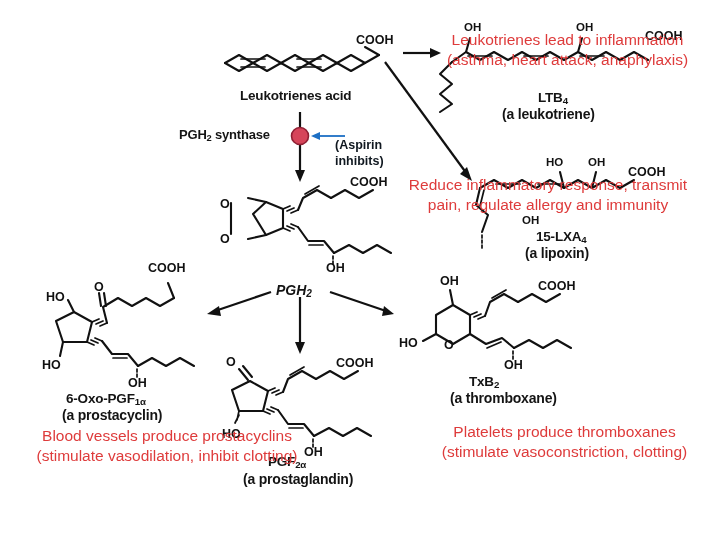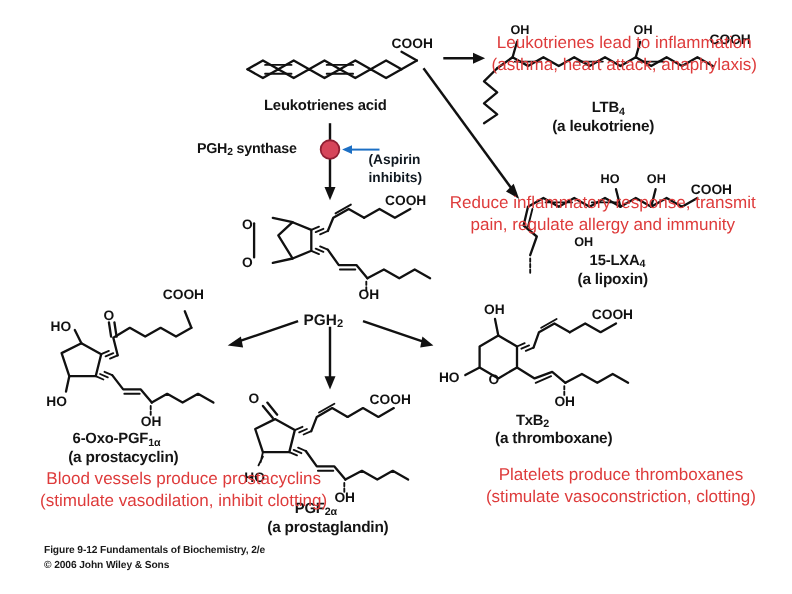--- a/index.html
+++ b/index.html
@@ -285,21 +285,21 @@
 
   <div class="lbl compound" style="left:240px; top:89px;">Leukotrienes acid</div>
 
   <div class="lbl enzyme" style="left:179px; top:128px;">
     <span>PGH</span><sub>2</sub><span> synthase</span>
   </div>
 
   <div class="lbl inhibitor" style="left:335px; top:138px;">(Aspirin
 inhibits)</div>
 
-  <div class="lbl pgh2" style="left:276px; top:283px;">
+  <div class="lbl pgh2" style="left:276px; top:283px;font-style:italic;">
     <span>PGH</span><sub>2</sub>
   </div>
 
   <div class="lbl compound" style="left:538px; top:91px;">
     <span>LTB</span><sub>4</sub>
   </div>
   <div class="lbl sub-name" style="left:502px; top:107px;">(a leukotriene)</div>
 
   <div class="lbl compound" style="left:536px; top:230px;">
     <span>15-LXA</span><sub>4</sub>
@@ -326,16 +326,14 @@
 
   <div class="annot center" style="left:378px; top:175px; width:340px;">Reduce inflammatory response, transmit
 pain, regulate allergy and immunity</div>
 
   <div class="annot center" style="left:2px; top:426px; width:330px;">Blood vessels produce prostacyclins
 (stimulate vasodilation, inhibit clotting)</div>
 
   <div class="annot center" style="left:412px; top:422px; width:305px;">Platelets produce thromboxanes
 (stimulate vasoconstriction, clotting)</div>
 
-  <div class="caption" style="left:40px; top:494px;">Figure 9-12  Fundamentals of Biochemistry, 2/e
-© 2006 John Wiley &amp; Sons</div>
 
 </div>
 
 </body></html>

